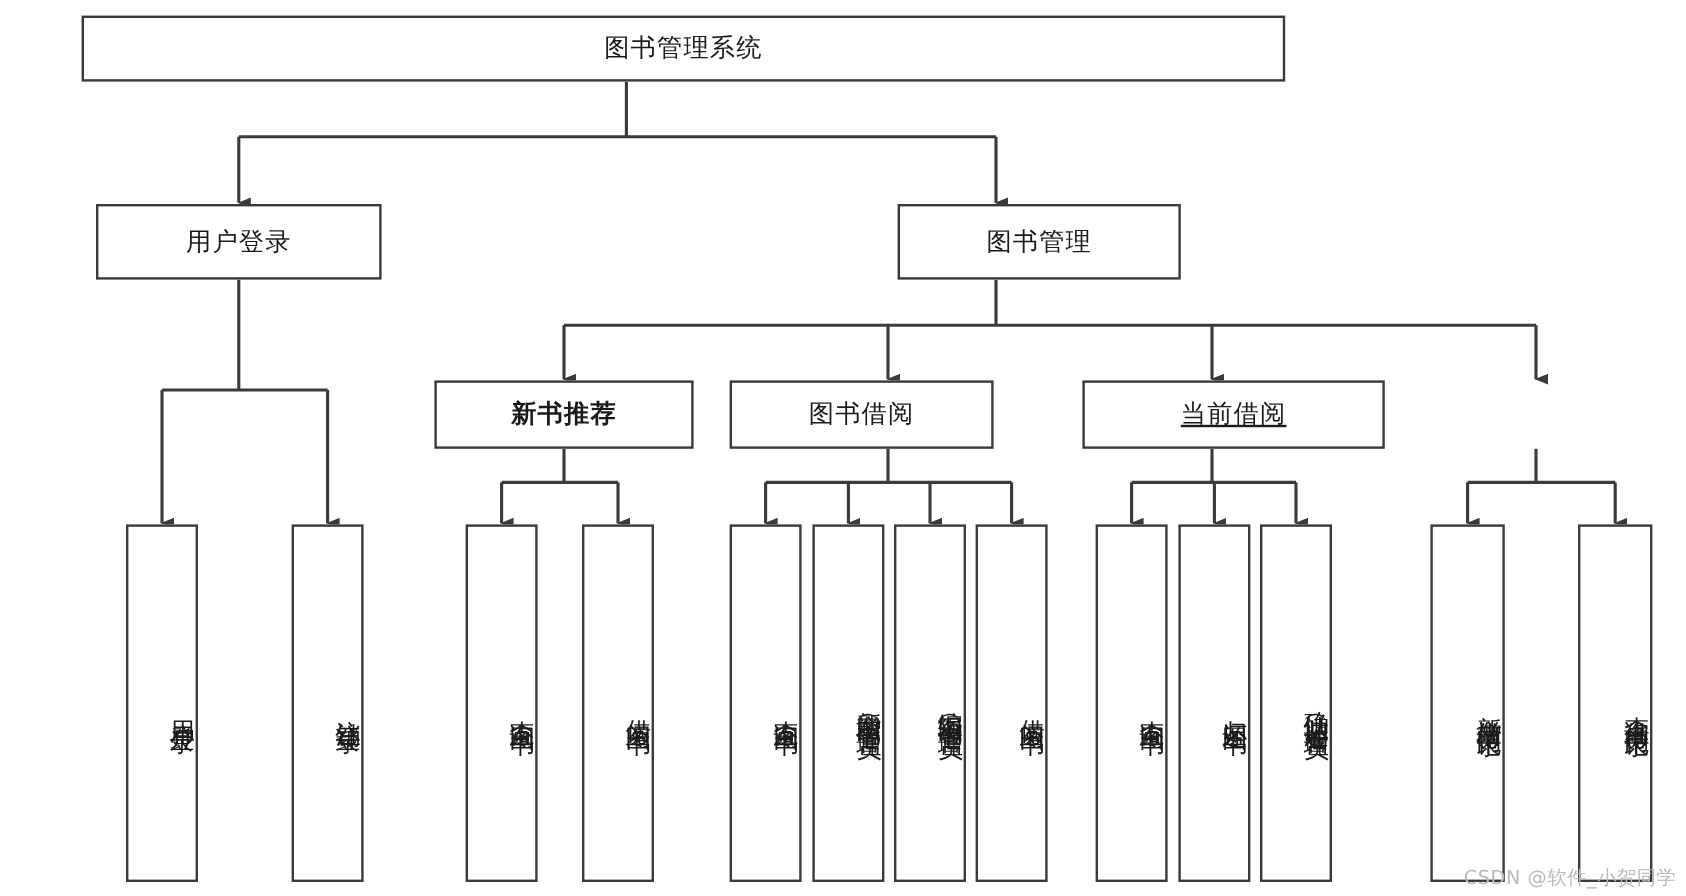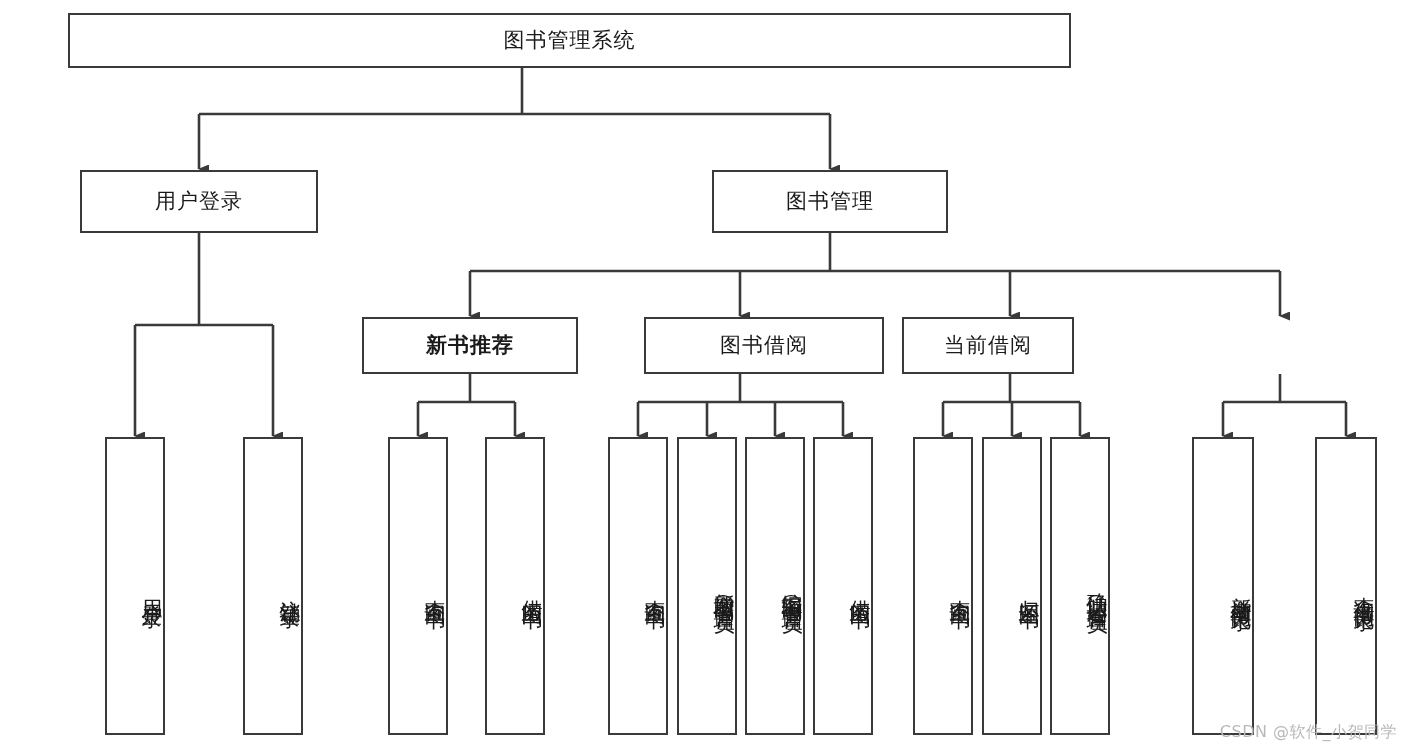--- a/index.html
+++ b/index.html
@@ -117,31 +117,31 @@
       </g>
   </svg>
 
   <div class="node horizontal" style="left: 20px; top: 13px; width: 1003px; height: 55px; margin-left: 48px;">
     <span class="node-label">图书管理系统</span>
   </div>
 
   <div class="node horizontal" style="left: 80px; top: 170px; width: 238px; height: 63px;">
     <span class="node-label">用户登录</span>
   </div>
-  <div class="node horizontal" style="left: 712px; top: 170px; width: 236px; height: 63px;">
+  <div class="node horizontal" style="left: 748px; top: 170px; width: 236px; height: 63px;">
     <span class="node-label">图书管理</span>
   </div>
 
   <div class="node horizontal" style="left: 362px; top: 317px; width: 216px; height: 57px; font-weight: bold;">
     <span class="node-label">新书推荐</span>
   </div>
-  <div class="node horizontal" style="left: 644px; top: 317px; width: 240px; height: 57px;">
+  <div class="node horizontal" style="left: 608px; top: 317px; width: 220px; height: 57px;">
     <span class="node-label">图书借阅</span>
   </div>
-  <div class="node horizontal" style="left: 902px; top: 317px; width: 172px; height: 57px;">
+  <div class="node horizontal" style="left: 902px; top: 317px; width: 252px; height: 57px; text-decoration: underline;">
     <span class="node-label">当前借阅</span>
   </div>
 
   <div class="node vertical" style="left: 105px; top: 437px; width: 60px; height: 298px;">
     <span class="node-label">用户登录</span>
   </div>
   <div class="node vertical" style="left: 243px; top: 437px; width: 60px; height: 298px;">
     <span class="node-label">注销登录</span>
   </div>
 

